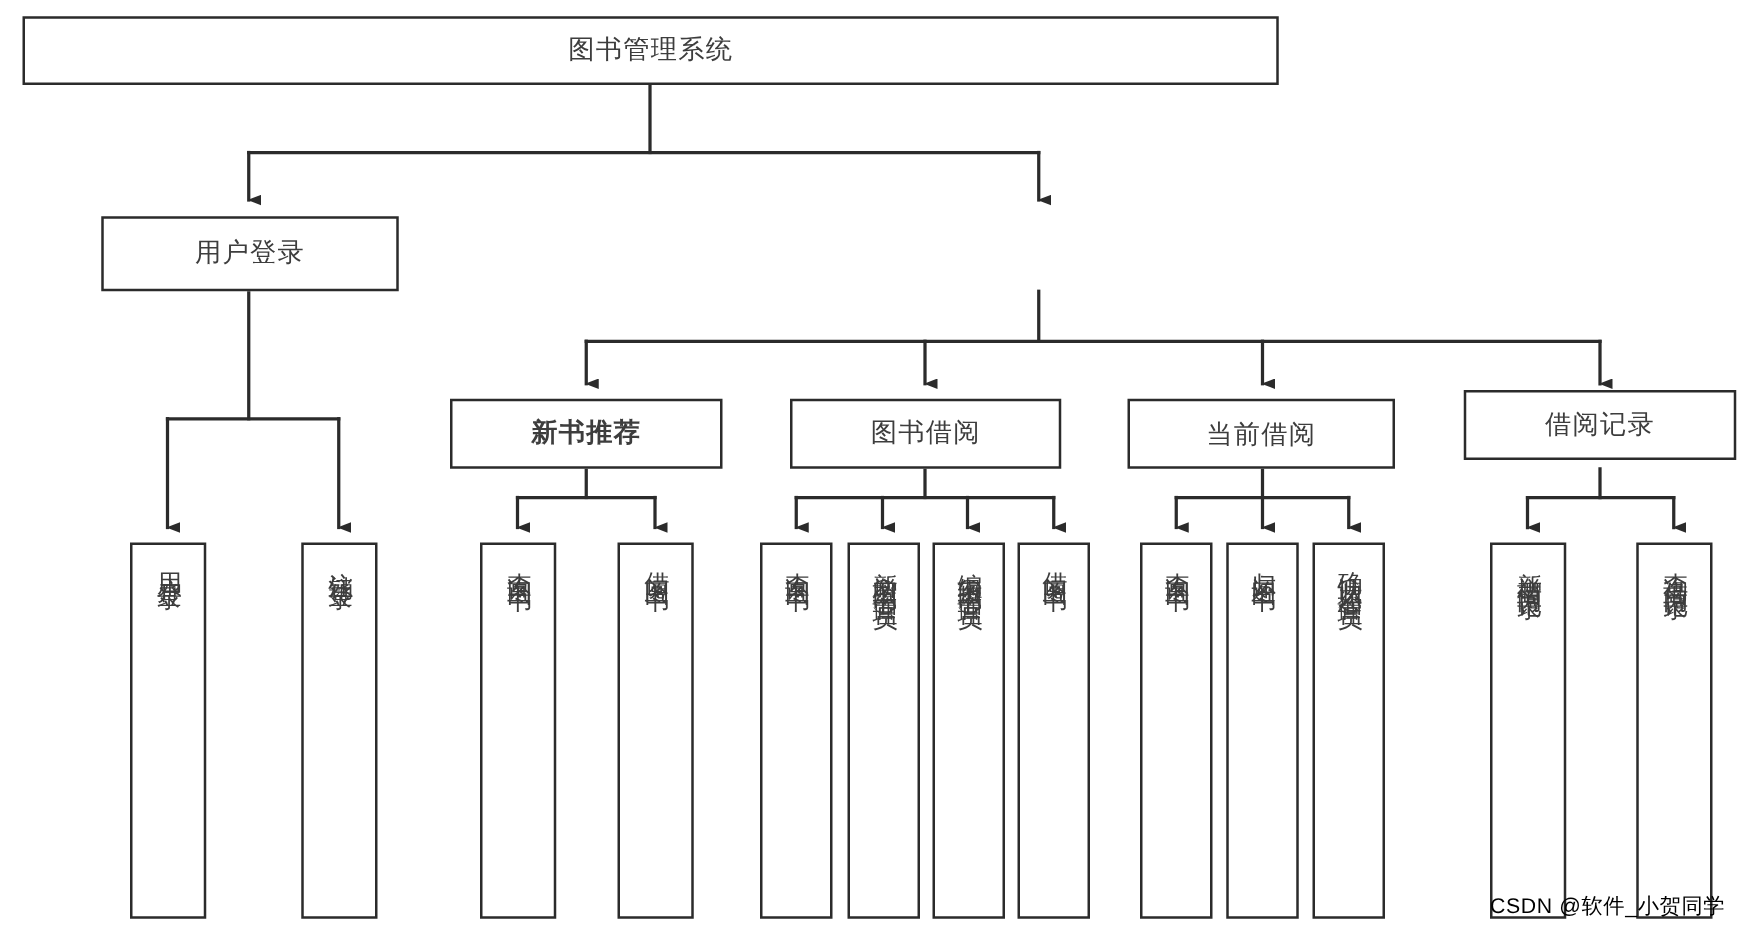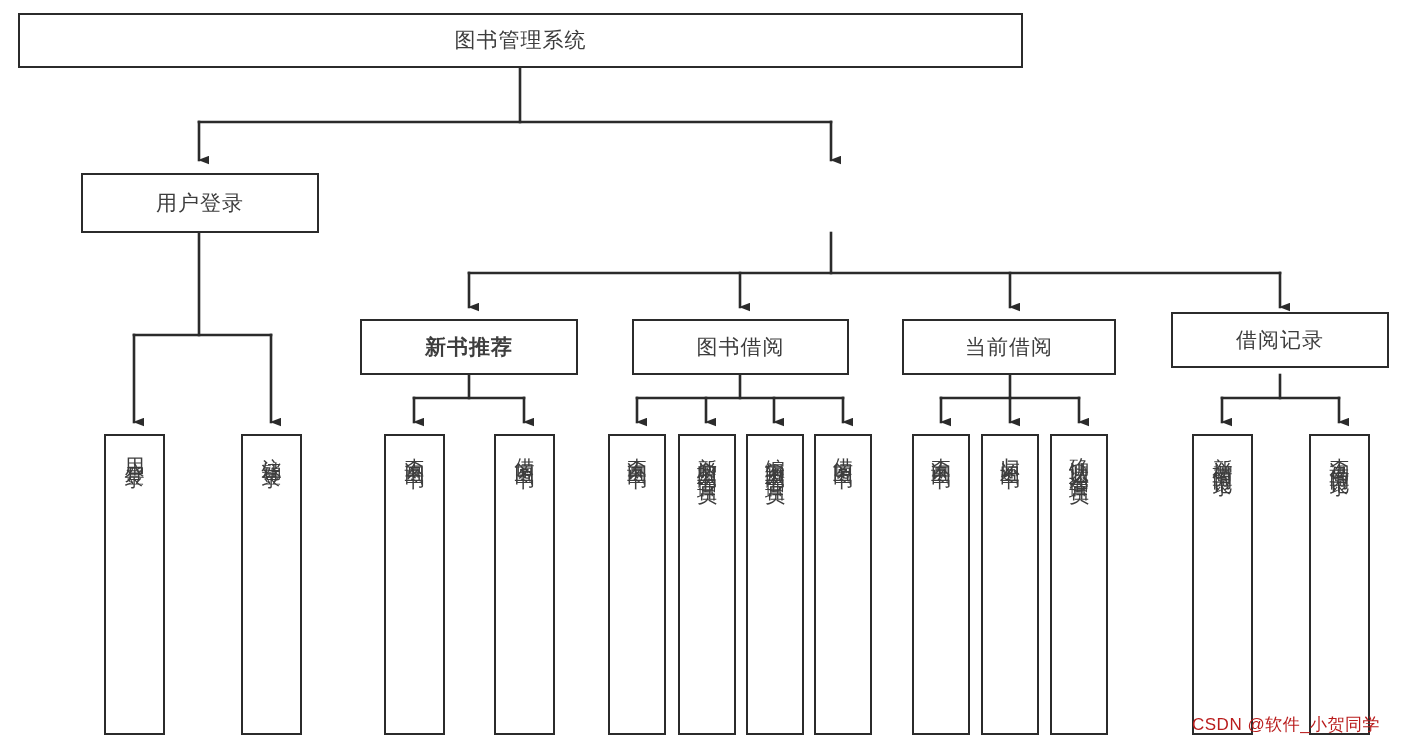--- a/index.html
+++ b/index.html
@@ -54,21 +54,21 @@
   .node-box.leaf {
     align-items: flex-start;
     justify-content: center;
     padding-top: 0;
   }
   .watermark {
     position: absolute;
     left: 1192px;
     top: 713px;
     font-size: 17px;
-    color: #b91c1c;
+    color: #000000;
     letter-spacing: 0.5px;
     white-space: nowrap;
     pointer-events: none;
   }
 </style>
 </head>
 <body>
 
 <div id="diagram-root">
 

